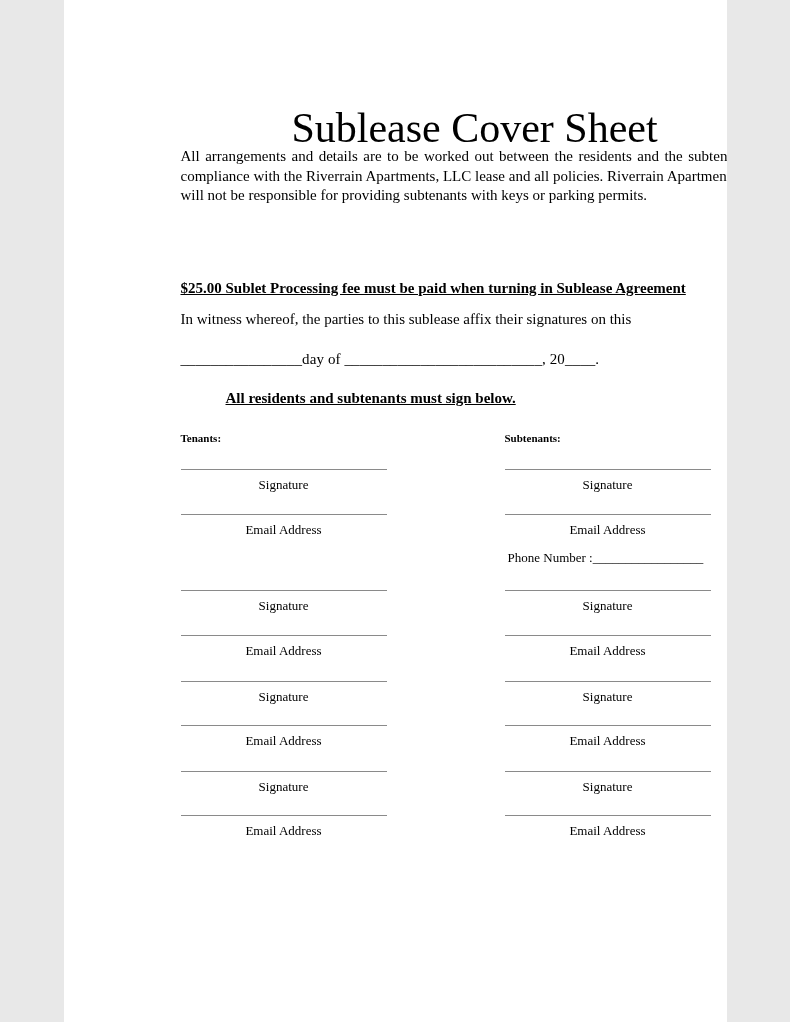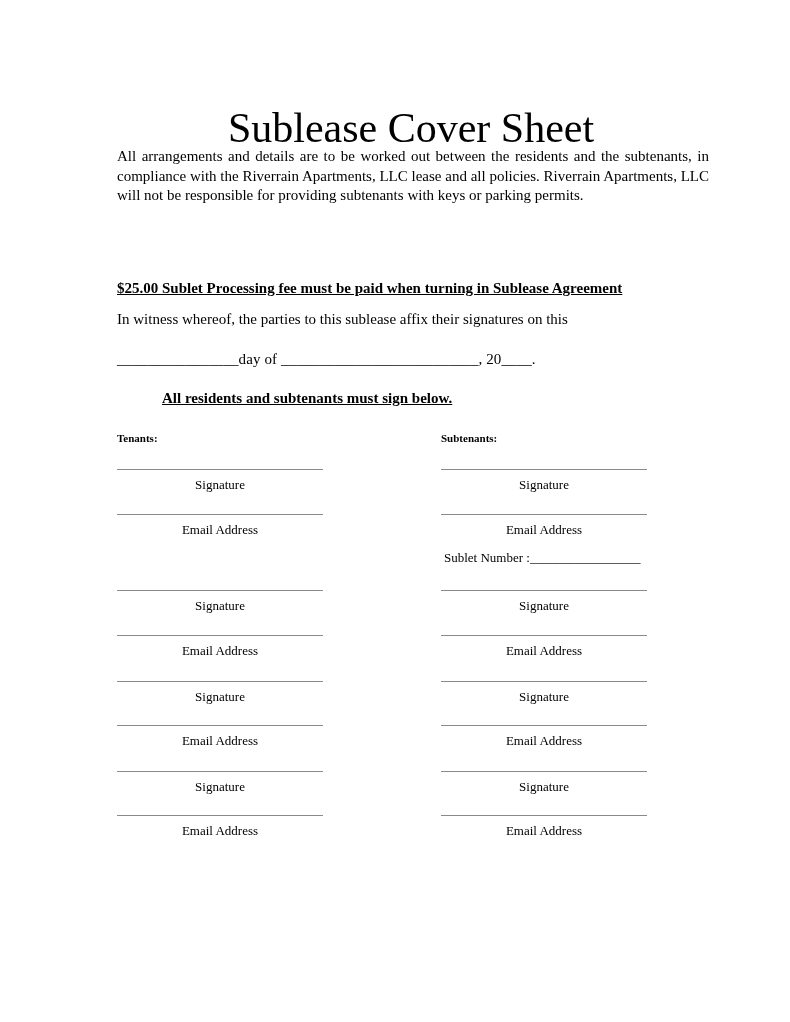--- a/index.html
+++ b/index.html
@@ -1,18 +1,18 @@
 <!DOCTYPE html>
 <html><head>
 <meta charset="utf-8">
 <style>
   html,body{margin:0;padding:0;background:#e8e8e8;}
   .page{
     position:relative;
-    width:790px;height:1022px;
+    width:663px;height:1022px;
     margin:0 auto;
     background:#ffffff;
     color:#000000;
     font-family:"Liberation Serif","DejaVu Serif",serif;
     overflow:hidden;
   }
   .abs{position:absolute;}
   .title{
     left:101px;top:76px;width:620px;
     text-align:center;
@@ -100,21 +100,21 @@
 
   <div class="abs date-line">________________day of __________________________, 20____.</div>
 
   <div class="abs sign-instruction">All residents and subtenants must sign below.</div>
 
   <div class="abs col-header left">Tenants:</div>
   <div class="abs col-header right">Subtenants:</div>
 
   <div class="abs sig-section">
 
-    <div class="phone-line">Sublet Number :_________________</div>
+    <div class="phone-line">Phone Number :_________________</div>
   <div class="sig-cell" style="left: 117px; top: 14px;">
         <div class="rule" style="background: rgb(138, 138, 138);"></div>
         <div class="lbl">Signature</div>
       </div>
       <div class="sig-cell" style="left: 117px; top: 59px;">
         <div class="rule" style="background: rgb(138, 138, 138);"></div>
         <div class="lbl">Email Address</div>
       </div>
       <div class="sig-cell" style="left: 117px; top: 135px;">
         <div class="rule" style="background: rgb(138, 138, 138);"></div>

